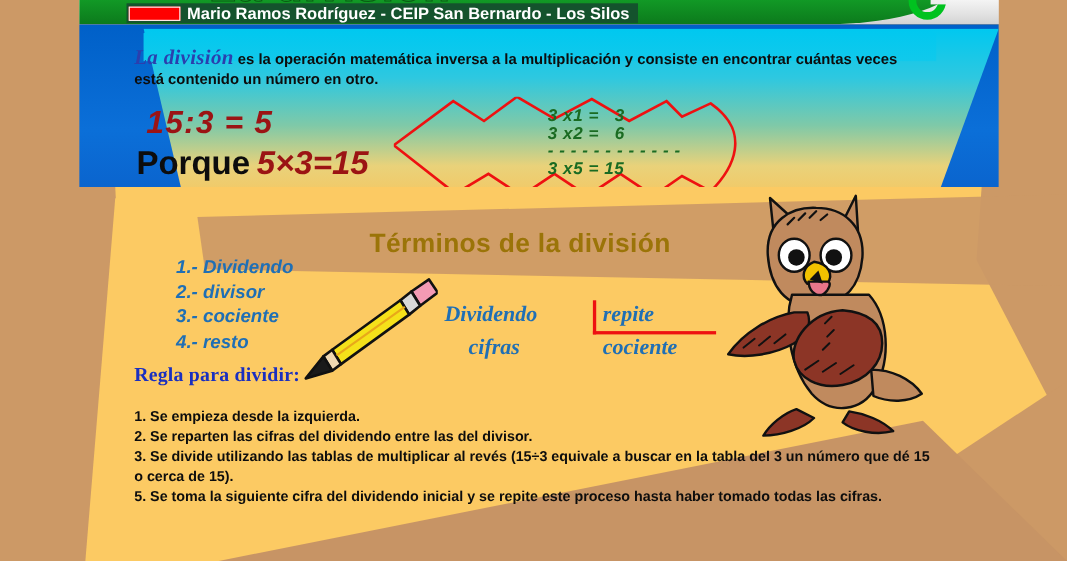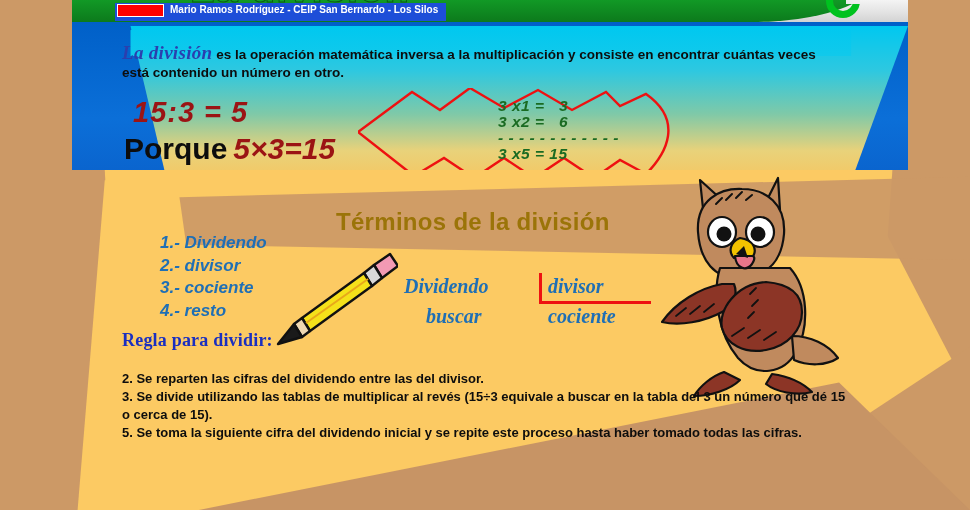--- a/index.html
+++ b/index.html
@@ -24,24 +24,24 @@
   }
   .header-title{
     position:absolute;left:118px;top:-34px;
     font-size:40px;font-weight:bold;letter-spacing:1px;
     color:#13a028;
     -webkit-text-stroke:1px #0a5c14;
     white-space:nowrap;
   }
   .author-bar{
     position:absolute;left:115px;top:3px;height:16px;
-    background:#1d4ed8;color:#fff;
-    font-size:10px;font-weight:bold;
+    background:#14532d;color:#fff;
+    font-size:15px;font-weight:bold;
     padding:1px 8px 1px 2px;
-    display:flex;align-items:flex-start;white-space:nowrap;
+    display:flex;align-items:center;white-space:nowrap;
   }
   .author-swatch{
     display:inline-block;width:45px;height:11px;background:#f00;
     border:1px solid #fff;margin-right:6px;flex:0 0 auto;
   }
   .refresh-circle{
     position:absolute;left:826px;top:-16px;width:34px;height:34px;
     border-radius:50%;
     border:7px solid #00c21f;
     box-sizing:border-box;
@@ -260,24 +260,24 @@
         <polygon points="38,79 30,66 22,72 30,85" fill="#efd8b2"></polygon>
         <polygon points="30,85 22,72 6,92" fill="#1a1a1a"></polygon>
         <line x1="96,0" x2="0" y1="0" y2="0" stroke="none"></line>
       </g>
       <polyline points="96,27 34,71" fill="none" stroke="#e8a81a" stroke-width="2"></polyline>
     </svg>
   </div>
 
   <div class="schem">
     <div class="dividendo">Dividendo</div>
-    <div class="resto">buscar</div>
+    <div class="resto">cifras</div>
     <div class="vline"></div>
     <div class="hline"></div>
-    <div class="divisor">divisor</div>
+    <div class="divisor">repite</div>
     <div class="cociente">cociente</div>
   </div>
 
   <div class="owl">
     <svg width="200" height="222" viewBox="0 0 200 222">
       <g stroke="#111" stroke-width="2.2" stroke-linejoin="round" stroke-linecap="round">
 
         <path d="M44,42 L40,4 L62,24 Z" fill="#c08a5e"></path>
         <path d="M104,30 L118,2 L120,34 Z" fill="#c08a5e"></path>
 
@@ -312,18 +312,19 @@
         <path d="M112,198 C126,200 142,206 152,216 C136,220 116,216 106,208 Z" fill="#8c3526"></path>
 
         <path d="M90,118 L96,112 M92,130 L98,124 M88,142 L94,136" fill="none" stroke-width="1.8"></path>
       </g>
     </svg>
   </div>
 
   <div class="regla">Regla para dividir:</div>
 
   <div class="rules">
+    <p>1. Se empieza desde la izquierda.</p>
     <p>2. Se reparten las cifras del dividendo entre las del divisor.</p>
     <p>3. Se divide utilizando las tablas de multiplicar al revés (15÷3 equivale a buscar en la tabla del 3 un número que dé 15 o cerca de 15).</p>
     <p>5. Se toma la siguiente cifra del dividendo inicial y se repite este proceso hasta haber tomado todas las cifras.</p>
   </div>
 
 </div>
 
 </body></html>

